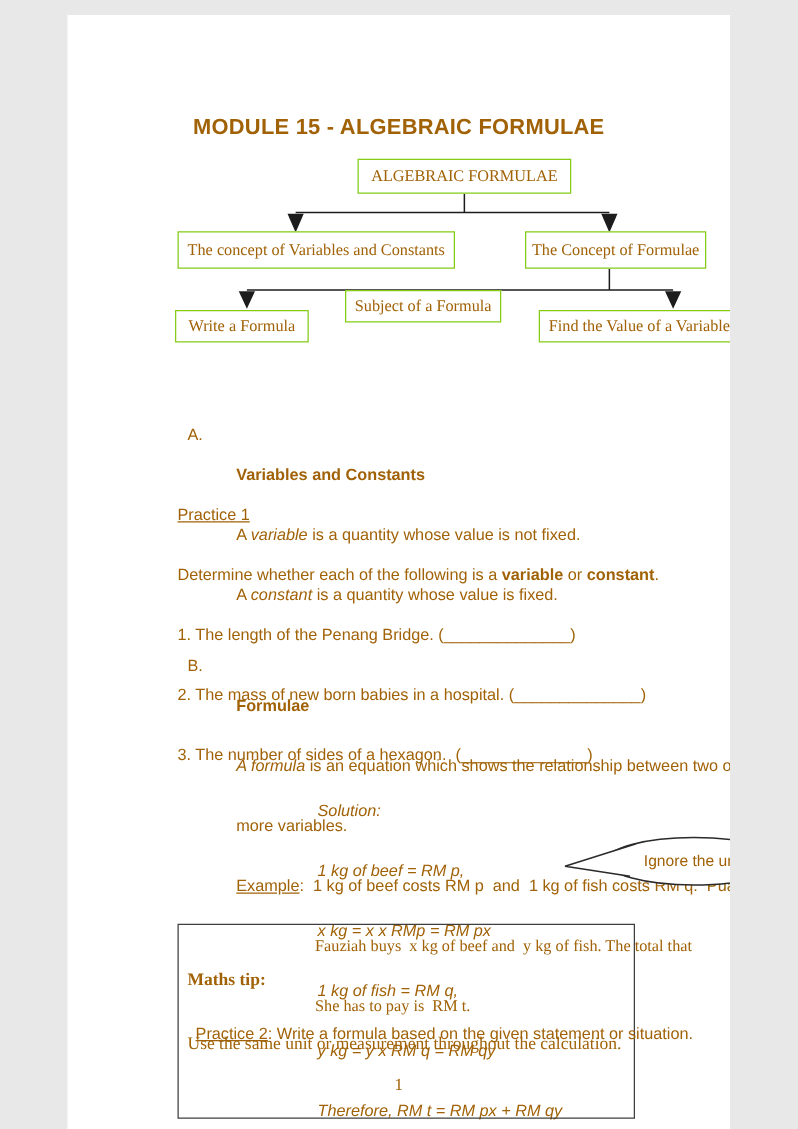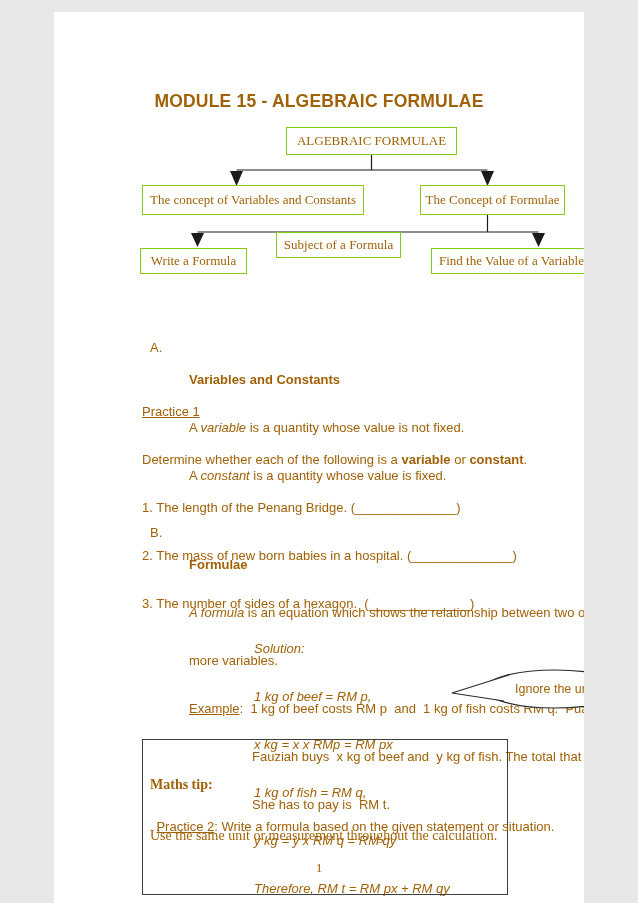--- a/index.html
+++ b/index.html
@@ -20,21 +20,21 @@
     box-sizing:border-box; line-height:1.1;
   }
   .fc-svg, .callout-svg { position:absolute; pointer-events:none; }
   .block { position:absolute; line-height:16px; white-space:pre-wrap; }
   .row { display:flex; }
   .letter-col { width:39px; flex:none; }
   .b { font-weight:bold; }
   .i { font-style:italic; }
   .u { text-decoration:underline; }
   .solution { font-style:italic; }
-  .cont-indent { margin-left:63px; }
+  .cont-indent { margin-left:63px;font-family:Liberation Serif, serif; }
   .tipbox {
     position:absolute; left:88px; top:727px; width:366px; box-sizing:border-box;
     border:1px solid #3f3f3f; padding:2px 2px 16px 7px;
     font-family:"Liberation Serif", serif; font-size:14px; line-height:17px;
     white-space:pre-wrap;
   }
   .callout-text {
     position:absolute; left:432px; top:670px; width:138px; text-align:center;
     font-size:12.5px; line-height:15px;
   }

